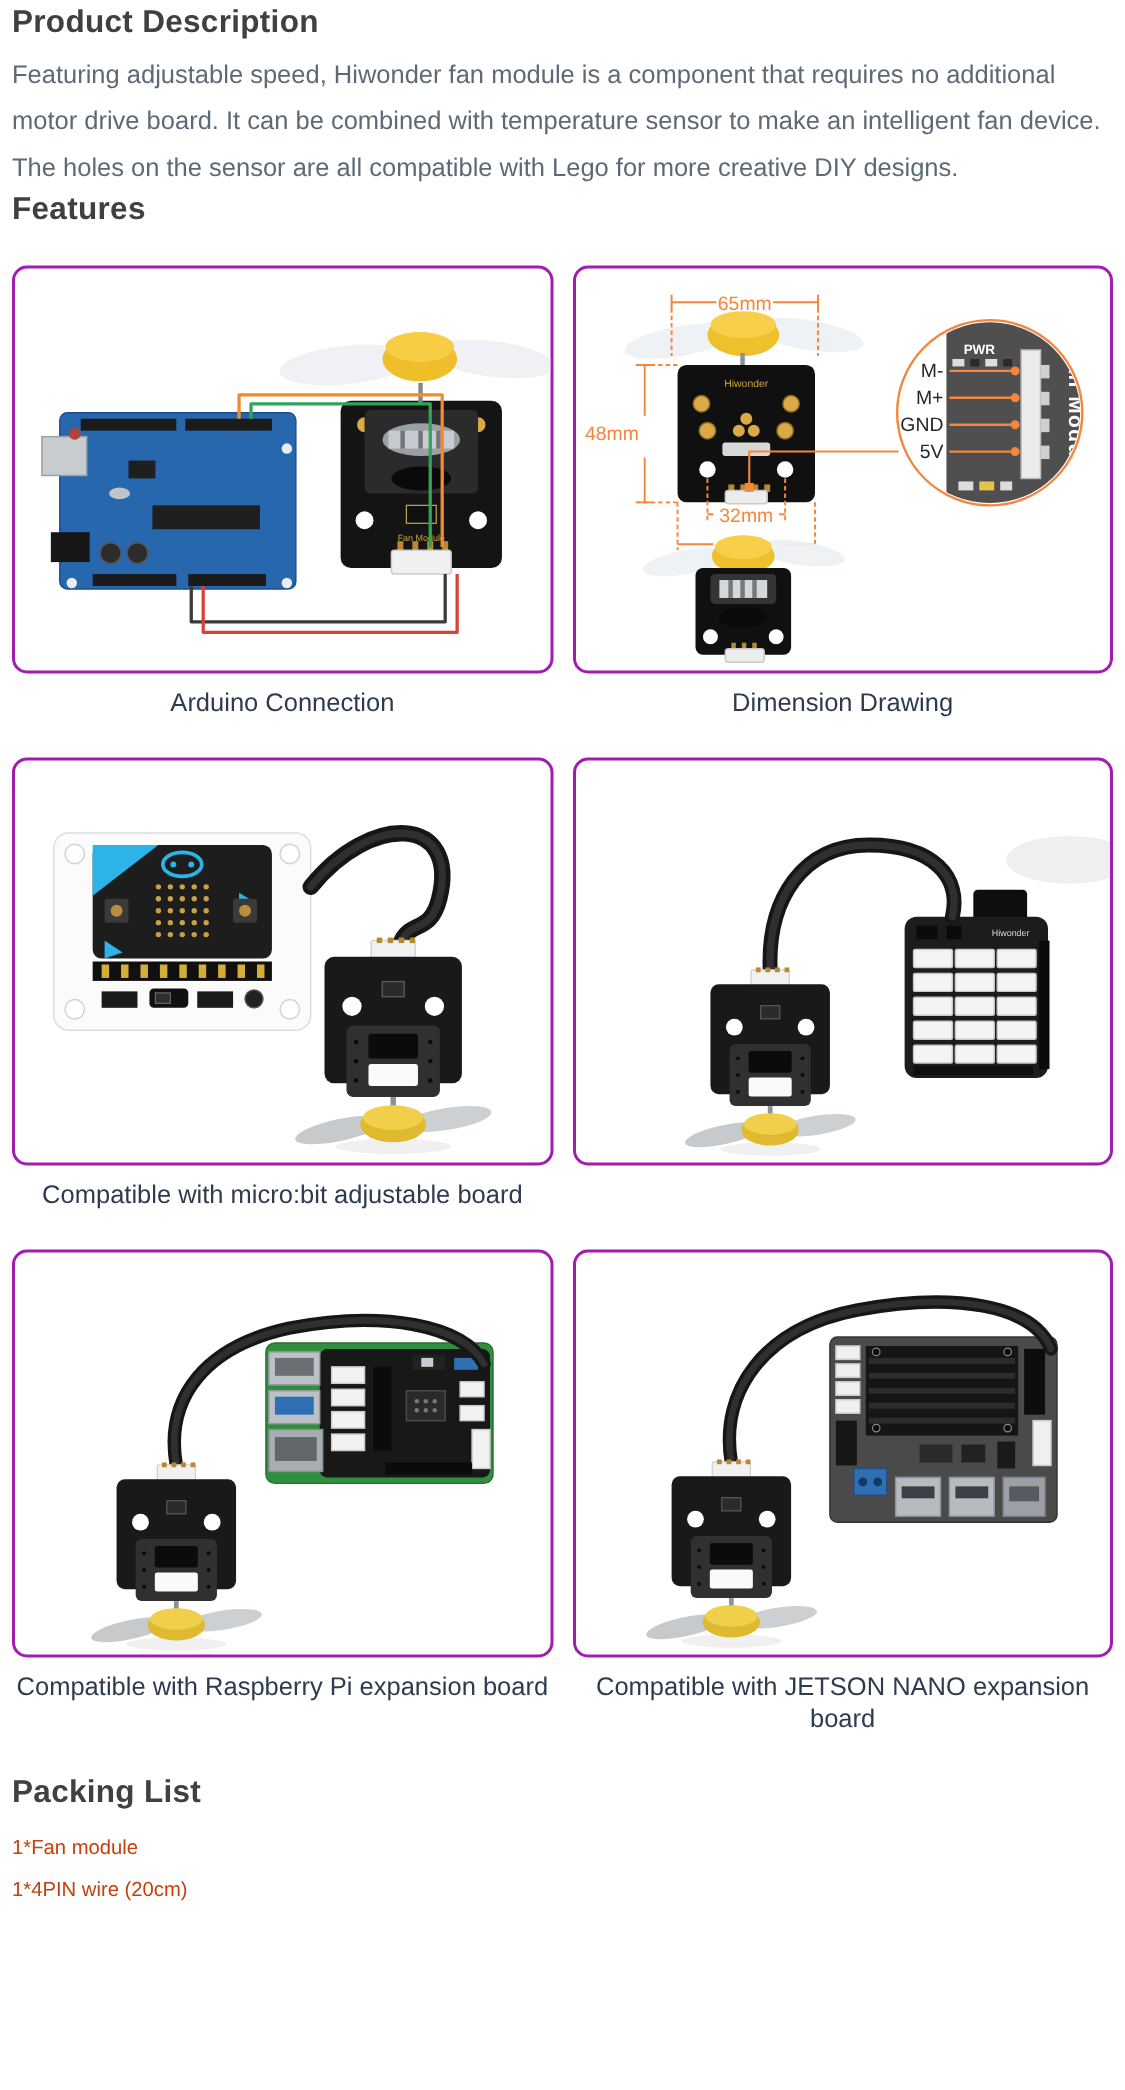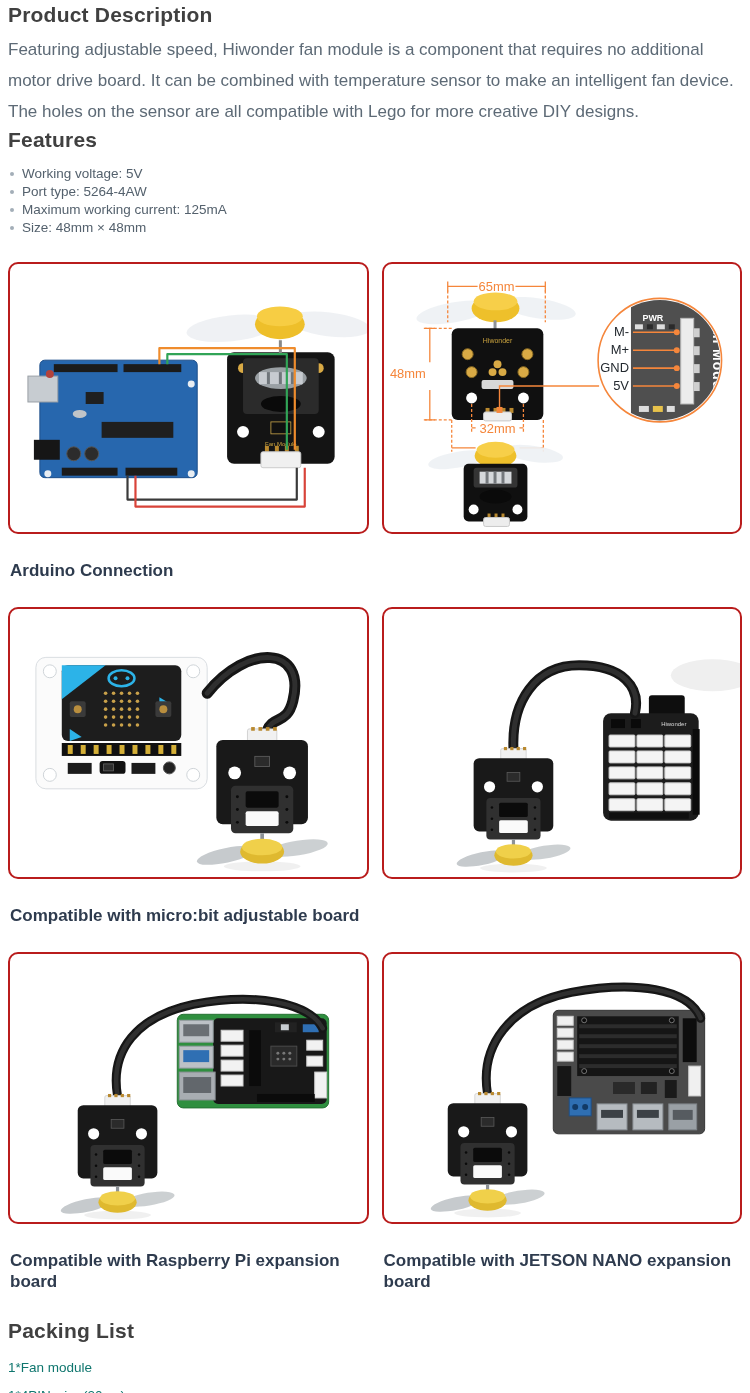--- a/index.html
+++ b/index.html
@@ -6,26 +6,26 @@
   body{width:750px;font-family:"Liberation Sans",sans-serif;-webkit-font-smoothing:antialiased;}
   .page{padding:2px 8px 0;box-sizing:border-box;width:750px;}
   h2.sec{font-size:21px;font-weight:700;color:#404040;margin:0;line-height:25px;letter-spacing:.2px;}
   .desc-body{font-size:17px;color:#5d6a76;line-height:31px;margin:7px 0 0;}
   .features-title{margin-top:19px;}
   ul.features{list-style:none;margin:13px 0 0;padding:0;}
   ul.features li{font-size:13.5px;color:#54616d;line-height:18px;position:relative;padding-left:14px;}
   ul.features li::before{content:"";position:absolute;left:2px;top:7px;width:4px;height:4px;border-radius:50%;background:#a3aeb8;}
   .gallery{display:grid;grid-template-columns:1fr 1fr;column-gap:13px;margin-top:25px;}
   figure{margin:0;padding-bottom:26px;}
-  .card{height:272px;border:2px solid #b91c1c;border-radius:10px;background:#fff;box-sizing:border-box;overflow:hidden;}
+  .card{height:272px;border:2px solid #a21caf;border-radius:10px;background:#fff;box-sizing:border-box;overflow:hidden;}
   .card svg{display:block;width:100%;height:100%;}
-  figcaption{margin-top:26px;font-size:17px;font-weight:700;color:#2e3b4e;line-height:21px;padding:0 2px;}
+  figcaption{margin-top:9px;font-size:17px;font-weight:400;color:#2e3b4e;text-align:center;line-height:21px;padding:0 2px;}
   .packing-title{margin-top:3px;}
   .pack-list{margin-top:11px;}
-  .pack-item{font-size:13.5px;color:#0f766e;line-height:28px;margin:0;}
+  .pack-item{font-size:13.5px;color:#c2410c;line-height:28px;margin:0;}
   svg text{font-family:"Liberation Sans",sans-serif;}
   .dim-t{font-size:13px;fill:#f5863b;}
   .pin-t{font-size:13px;fill:#23292f;}
 </style>
 </head>
 <body>
 
 <svg width="0" height="0" style="position:absolute" aria-hidden="true">
   <defs>
     <g id="fanfront">
@@ -56,26 +56,20 @@
     </g>
   </defs>
 </svg>
 
 <div class="page">
 
   <h2 class="sec">Product Description</h2>
   <p class="desc-body">Featuring adjustable speed, Hiwonder fan module is a component that requires no additional motor drive board. It can be combined with temperature sensor to make an intelligent fan device. The holes on the sensor are all compatible with Lego for more creative DIY designs.</p>
 
   <h2 class="sec features-title">Features</h2>
-  <ul class="features">
-    <li>Working voltage: 5V</li>
-    <li>Port type: 5264-4AW</li>
-    <li>Maximum working current: 125mA</li>
-    <li>Size: 48mm × 48mm</li>
-  </ul>
 
   <div class="gallery">
 
     <figure>
       <div class="card">
         <svg viewBox="0 0 358 268">
           <g>
             <rect x="30" y="96" width="158" height="118" rx="5" fill="#2767ae" stroke="#1d4f8a"></rect>
             <rect x="44" y="100" width="64" height="8" fill="#1b1b1b"></rect>
               <rect x="114" y="100" width="58" height="8" fill="#1b1b1b"></rect>
@@ -232,20 +226,21 @@
               <circle cx="294" cy="86" r="3" fill="#f5863b"></circle>
             <circle cx="294" cy="104" r="3" fill="#f5863b"></circle>
               <circle cx="294" cy="122" r="3" fill="#f5863b"></circle>
             <text class="pin-t" x="246" y="72" text-anchor="end">M-</text>
             <text class="pin-t" x="246" y="90" text-anchor="end">M+</text>
             <text class="pin-t" x="246" y="108" text-anchor="end">GND</text>
             <text class="pin-t" x="246" y="126" text-anchor="end">5V</text>
           </g>
         </svg>
       </div>
+      <figcaption>Dimension Drawing</figcaption>
     </figure>
 
     <figure>
       <div class="card">
         <svg viewBox="0 0 358 268">
           <g>
             <rect x="26" y="48" width="172" height="132" rx="10" fill="#fbfbfb" stroke="#d9dde1"></rect>
             <circle cx="40" cy="62" r="6.5" fill="#ffffff" stroke="#cfd4d8"></circle>
               <circle cx="184" cy="62" r="6.5" fill="#ffffff" stroke="#cfd4d8"></circle>
             <circle cx="40" cy="166" r="6.5" fill="#ffffff" stroke="#cfd4d8"></circle>

